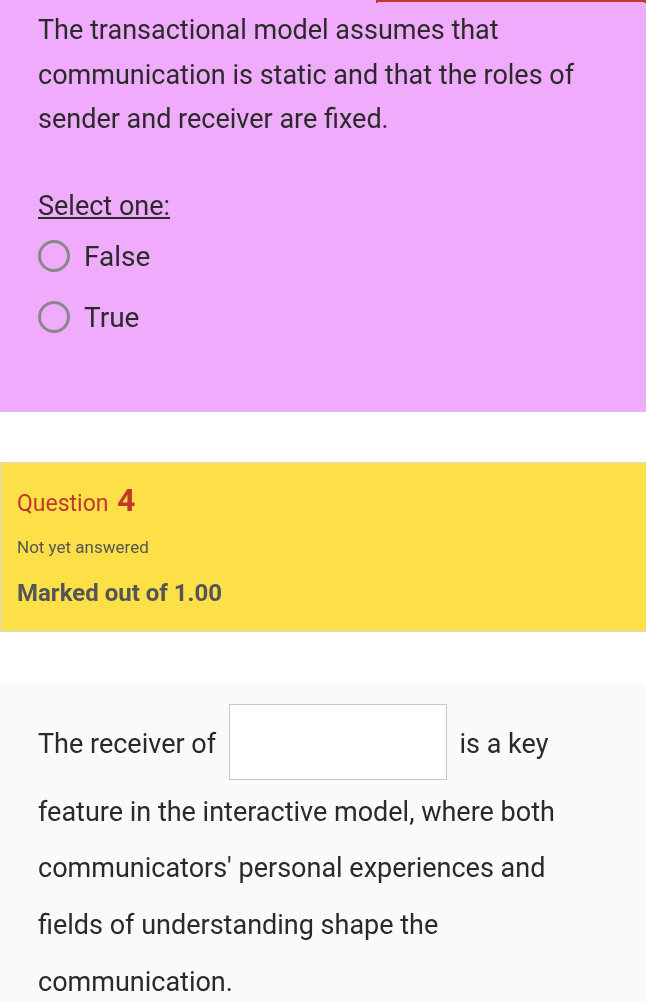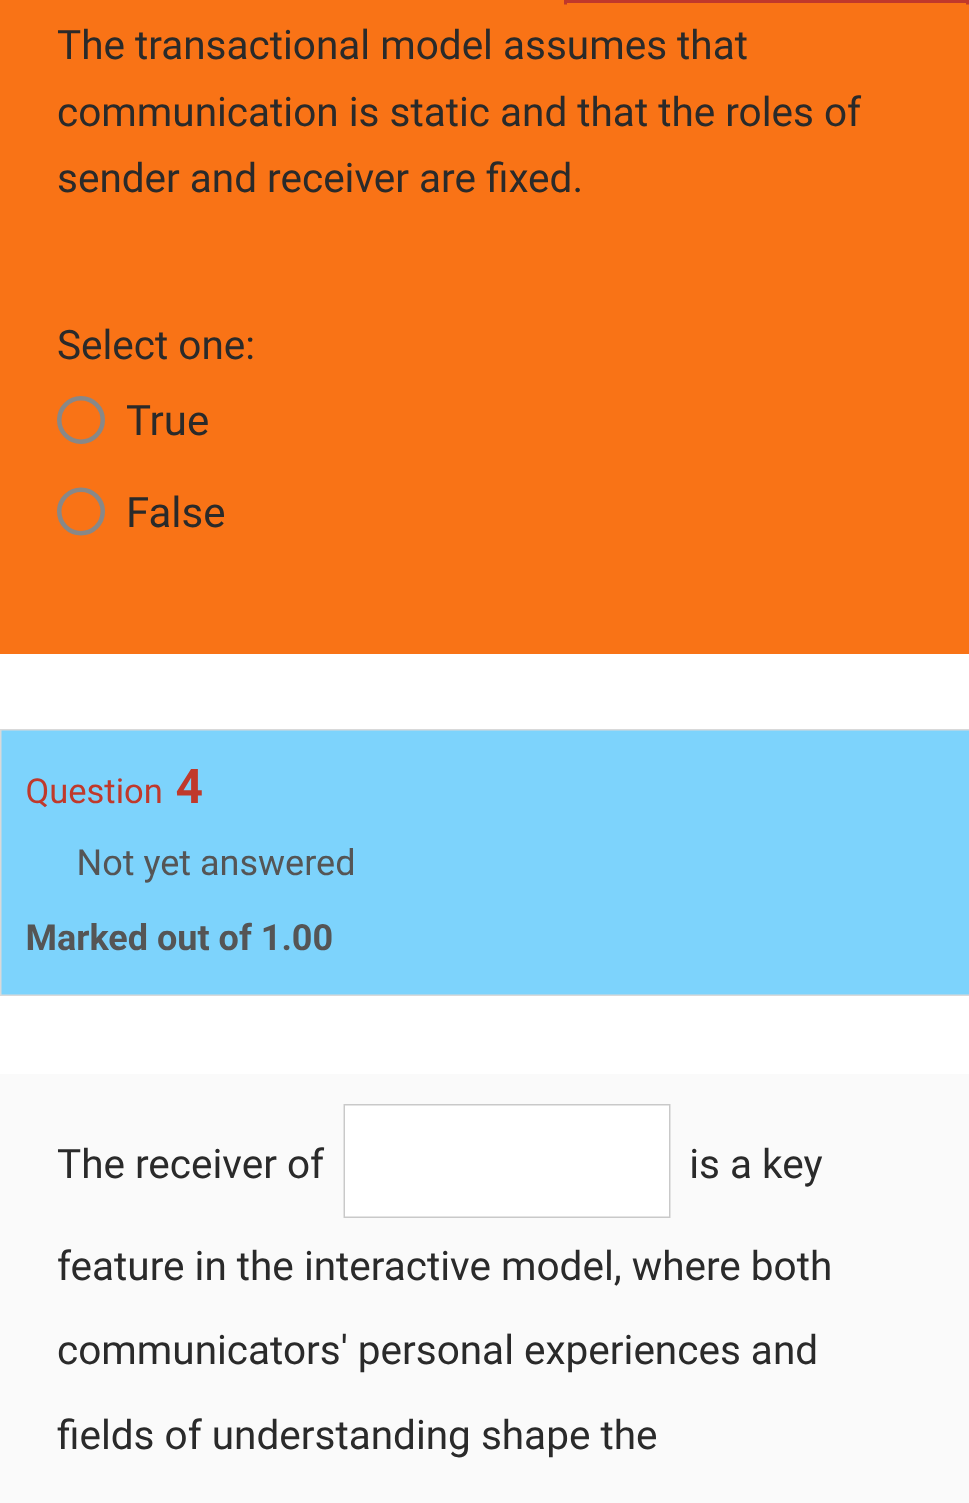--- a/index.html
+++ b/index.html
@@ -6,31 +6,32 @@
   body {
     margin: 0;
     font-family: -apple-system, BlinkMacSystemFont, "Segoe UI", Roboto, Helvetica, Arial, sans-serif;
     font-size: 26px;
     color: #333;
     background: #fff;
     width: 646px;
   }
   .question-body {
     padding: 8px 38px 50px 38px;
-    background: #f97316;
+    background: #f0abfc;
   }
   .question-text {
     line-height: 1.65;
     font-size: 27px;
     color: #2a2a2a;
   }
   .select-one {
-    margin-top: 72px;
+    margin-top: 48px;
     font-size: 27px;
     color: #2a2a2a;
+    text-decoration: underline;
   }
   .options {
     margin-top: 18px;
   }
   .option-row {
     display: flex;
     align-items: center;
     gap: 14px;
     margin-bottom: 28px;
     cursor: pointer;
@@ -46,38 +47,37 @@
     font-size: 28px;
     color: #2a2a2a;
   }
   .gap {
     height: 50px;
     background: #fff;
   }
   .question-header {
     border: 1px solid #d9d9d9;
     border-right: none;
-    background: #7dd3fc;
+    background: #fde047;
     padding: 18px 16px 24px 16px;
   }
   .q-label {
     color: #c0392b;
     font-size: 23px;
   }
   .q-num {
     color: #c0392b;
     font-size: 32px;
     font-weight: 700;
     margin-left: 2px;
   }
   .q-status {
     color: #555;
-    font-size: 24px;
+    font-size: 17px;
     margin-top: 18px;
-    margin-left: 34px;
   }
   .q-marks {
     color: #555;
     font-size: 24px;
     margin-top: 22px;
     font-weight: bold;
   }
   .question-body-2 {
     margin-top: 52px;
     padding: 24px 38px 60px 38px;
@@ -119,25 +119,25 @@
 
 <div class="wrap">
   <div class="top-red-border"></div>
 
   <div class="question-body">
     <div class="question-text">The transactional model assumes that communication is static and that the roles of sender and receiver are fixed.</div>
     <div class="select-one">Select one:</div>
     <div class="options">
       <label class="option-row">
         <span class="radio"></span>
-        <span class="option-label">True</span>
+        <span class="option-label">False</span>
       </label>
       <label class="option-row">
         <span class="radio"></span>
-        <span class="option-label">False</span>
+        <span class="option-label">True</span>
       </label>
     </div>
   </div>
 
   <div class="gap"></div>
 
   <div class="question-header">
     <div>
       <span class="q-label">Question</span>
       <span class="q-num">4</span>

